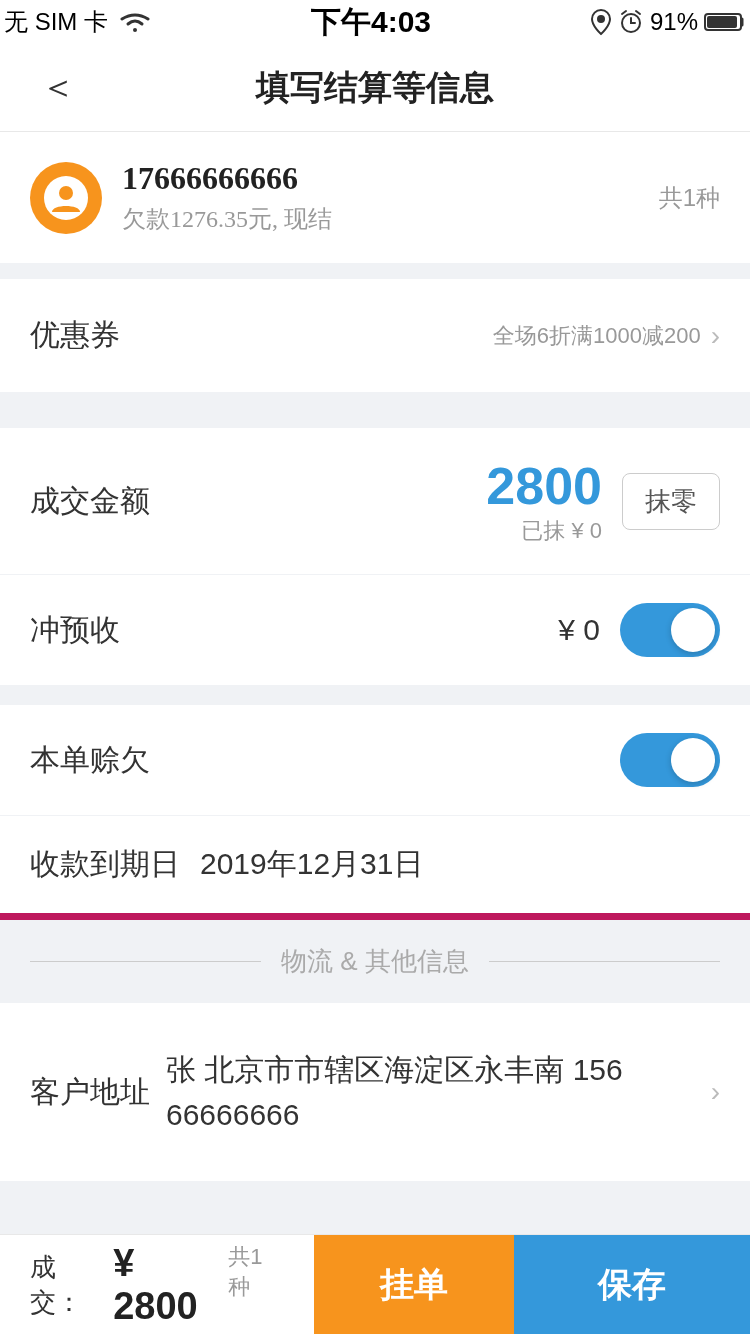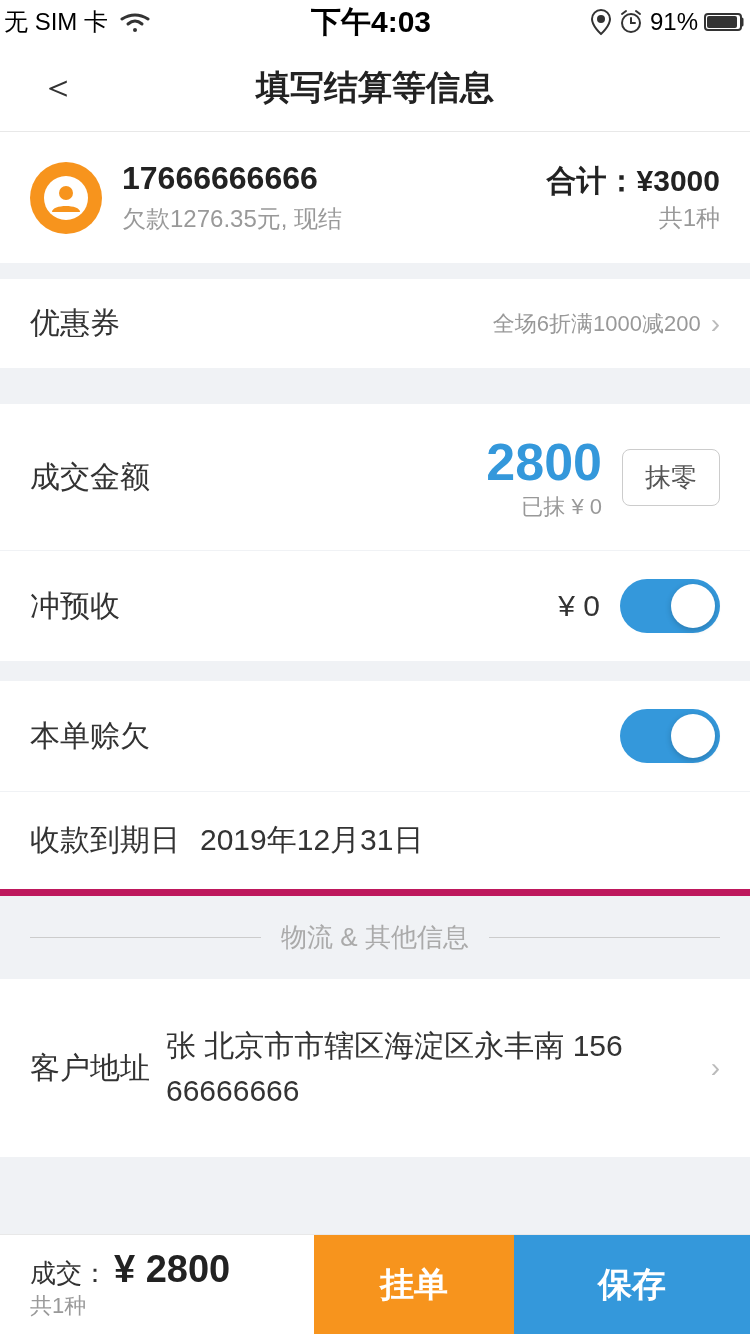--- a/index.html
+++ b/index.html
@@ -76,31 +76,31 @@
     .avatar-icon {
       width: 44px;
       height: 44px;
       background: #fff;
       border-radius: 50%;
       display: flex;
       align-items: center;
       justify-content: center;
       font-size: 28px;
     }
-    .customer-info { display: flex; flex-direction: column; gap: 6px; }
+    .customer-info { display: flex; flex-direction: column; gap: 6px; font-family: Liberation Serif, serif; }
     .customer-phone { font-size: 32px; font-weight: 600; color: #222; }
     .customer-debt { font-size: 24px; color: #999; }
     .customer-right { text-align: right; }
     .total-amount { font-size: 30px; font-weight: 600; color: #222; }
     .total-count { font-size: 24px; color: #999; }
 
     
     .coupon-row {
       background: #fff;
-      padding: 24px 30px;
+      padding: 36px 30px;
       display: flex;
       align-items: center;
       justify-content: space-between;
       margin-bottom: 16px;
     }
     .coupon-label { font-size: 30px; color: #333; }
     .coupon-right { display: flex; align-items: center; gap: 10px; }
     .coupon-amount { font-size: 34px; font-weight: 600; color: #333; }
     .coupon-detail { font-size: 22px; color: #999; text-align: left; }
     .chevron { font-size: 28px; color: #bbb; }
@@ -236,21 +236,21 @@
       height: 100px;
       background: #fff;
       display: flex;
       align-items: center;
       border-top: 1px solid #e8e8e8;
     }
     .bottom-info {
       flex: 1;
       padding: 0 30px;
       display: flex;
-      flex-direction: column;
+      flex-direction: row;
       justify-content: center;
     }
     .bottom-transaction { font-size: 26px; color: #333; }
     .bottom-amount { font-size: 38px; font-weight: 700; color: #222; }
     .bottom-count { font-size: 22px; color: #999; }
     .bottom-btn-hang {
       width: 200px;
       height: 100px;
       background: #f7941d;
       display: flex;
@@ -321,21 +321,20 @@
           <path d="M2 30 C2 22 30 22 30 30" fill="#f7941d"></path>
         </svg>
       </div>
     </div>
     <div class="customer-info">
       <div class="customer-phone">17666666666</div>
       <div class="customer-debt">欠款1276.35元, 现结</div>
     </div>
   </div>
   <div class="customer-right">
-    <div class="total-amount">合计：¥3000</div>
     <div class="total-count">共1种</div>
   </div>
 </div>
 
 <div class="coupon-row">
   <div class="coupon-label">优惠券</div>
   <div class="coupon-right">
     <div>
       <div class="coupon-detail">全场6折满1000减200</div>
     </div>

